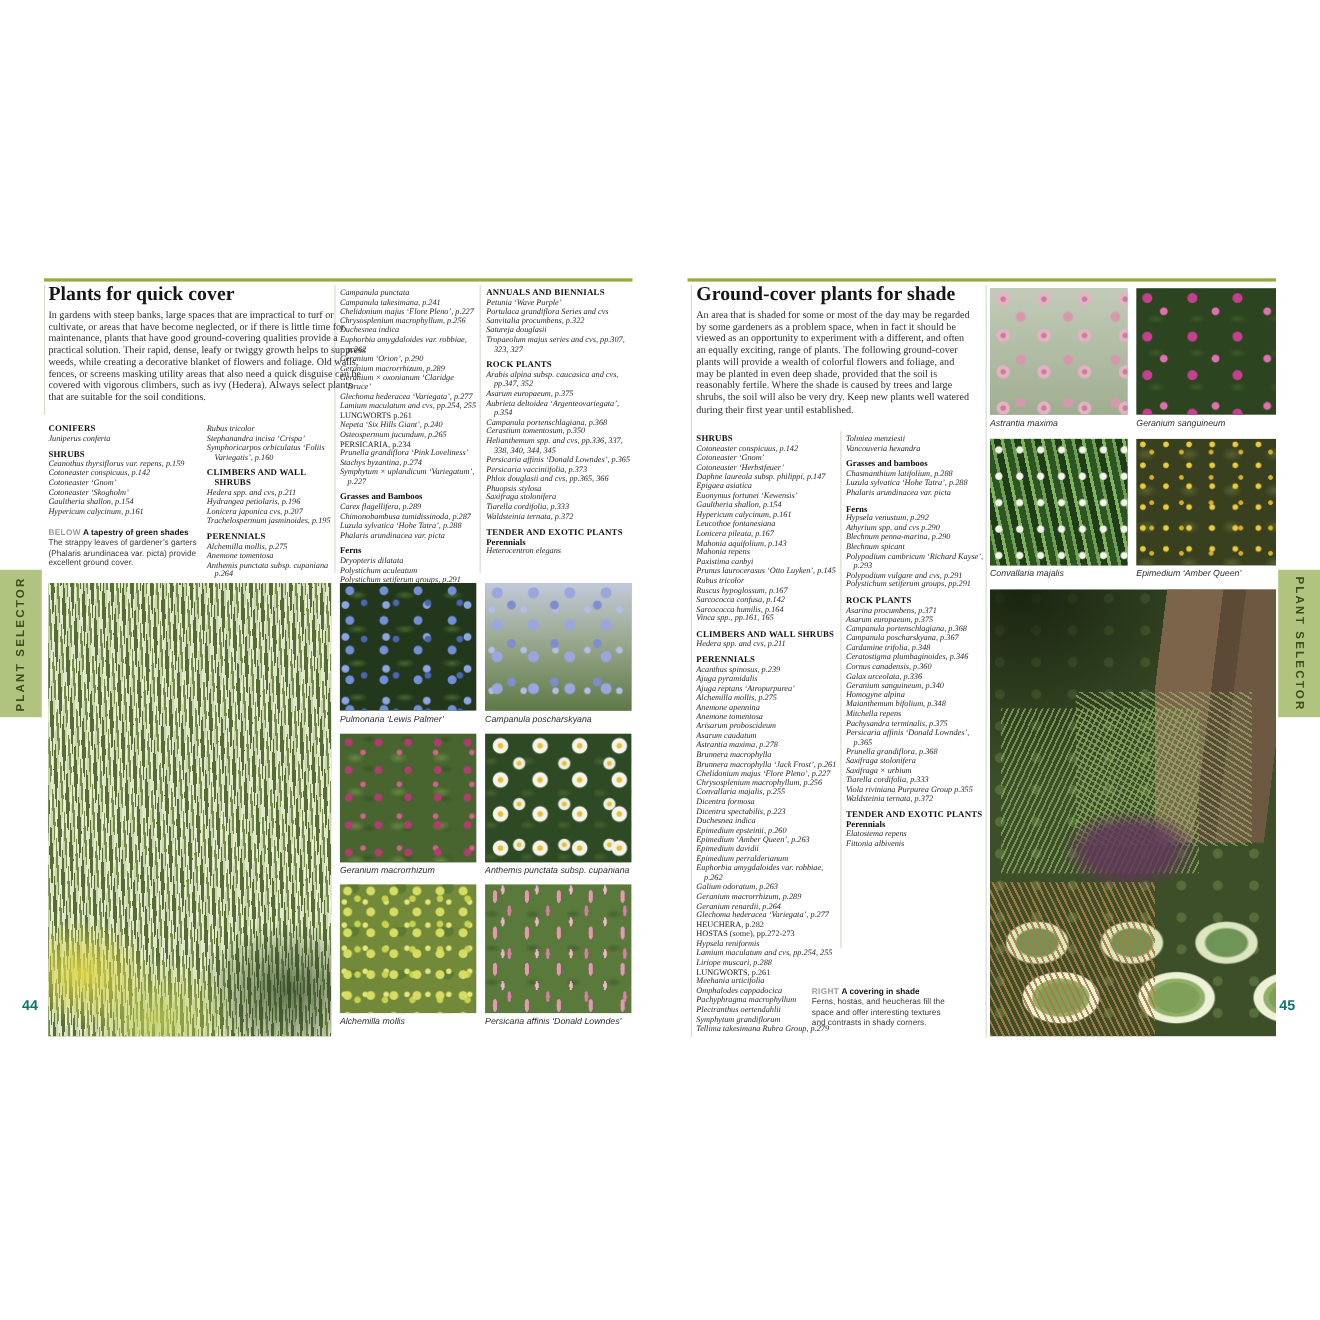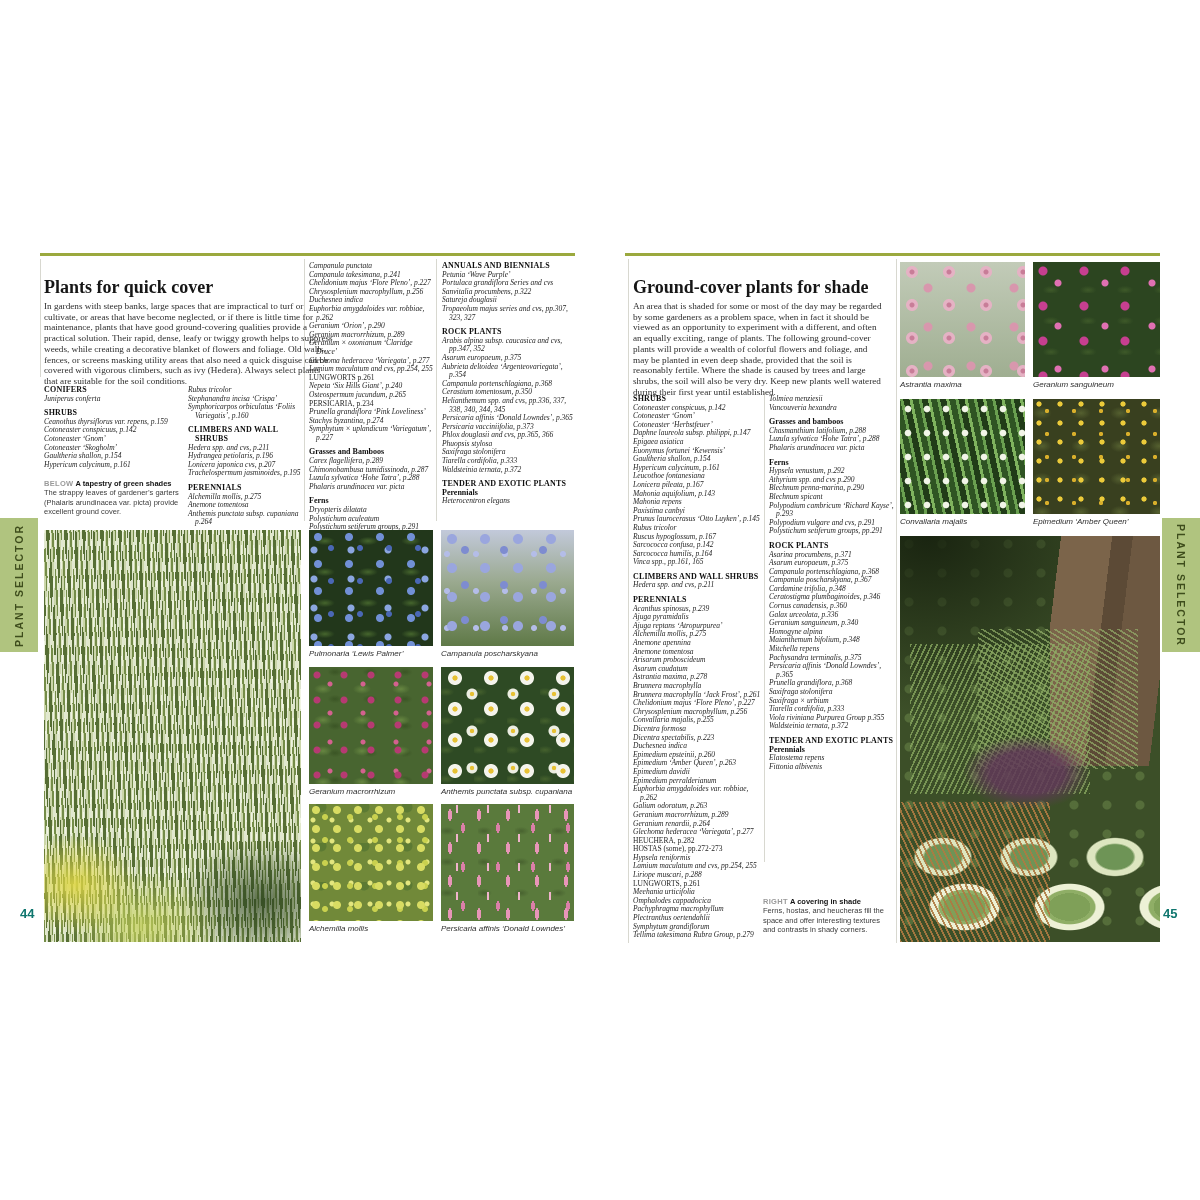--- a/index.html
+++ b/index.html
@@ -10,21 +10,21 @@
             display:flex;align-items:center;justify-content:center;}
   .side-tab span{writing-mode:vertical-rl;font-family:"Liberation Sans", sans-serif;
                  font-weight:bold;font-size:10.5px;letter-spacing:2px;color:#3e4d1c;}
   .side-tab.left{left:0;top:518px;}
   .side-tab.left span{transform:rotate(180deg);}
   .side-tab.right{left:1162px;top:518px;}
   
   .rule-h{position:absolute;height:2.5px;background:#9ba93e;}
   .vrule{position:absolute;width:1px;background:#d8d8d0;}
   
-  .intro{position:absolute;margin-top:20px;}
+  .intro{position:absolute;}
   .page-title{font-size:18px;font-weight:bold;color:#161616;margin:0 0 4px 0;line-height:1.05;}
   .intro-text{font-size:9.2px;line-height:1.17;color:#2e2e2e;}
   
   .col{position:absolute;}
   .blk{font-size:7.5px;line-height:8.6px;color:#1f1f1f;padding-left:7px;text-indent:-7px;}
   .blk-i{font-style:italic;}
   .blk-r{font-style:normal;}
   .blk-h{font-weight:bold;font-size:8px;letter-spacing:.2px;color:#101010;font-style:normal;}
   .blk-h:not(:first-child){margin-top:6px;}
   .blk-h2{font-weight:bold;font-size:8px;color:#101010;font-style:normal;}
@@ -359,21 +359,21 @@
       <div class="blk blk-i">Saxifraga × urbium</div>
       <div class="blk blk-i">Tiarella cordifolia, p.333</div>
       <div class="blk blk-i">Viola riviniana Purpurea Group p.355</div>
       <div class="blk blk-i">Waldsteinia ternata, p.372</div>
       <div class="blk blk-h">TENDER AND EXOTIC PLANTS</div>
       <div class="blk blk-h2">Perennials</div>
       <div class="blk blk-i">Elatostema repens</div>
       <div class="blk blk-i">Fittonia albivenis</div>
     </div>
 
-  <div class="photo-note" style="left:763px;top:897px;width:130px;">
+  <div class="photo-note" style="left:738px;top:897px;width:130px;">
     <div>
       <span class="note-label">RIGHT</span>
       <span class="note-title">A covering in shade</span>
     </div>
     <div class="note-text">Ferns, hostas, and heucheras fill the space and offer interesting textures and contrasts in shady corners.</div>
   </div>
 
   <div class="photo" id="ph-astrantia" style="left:900px;top:262px;width:125px;height:115px;"></div>
   <div class="photo-caption" style="left:900px;top:381px;width:125px;">Astrantia maxima</div>
 

